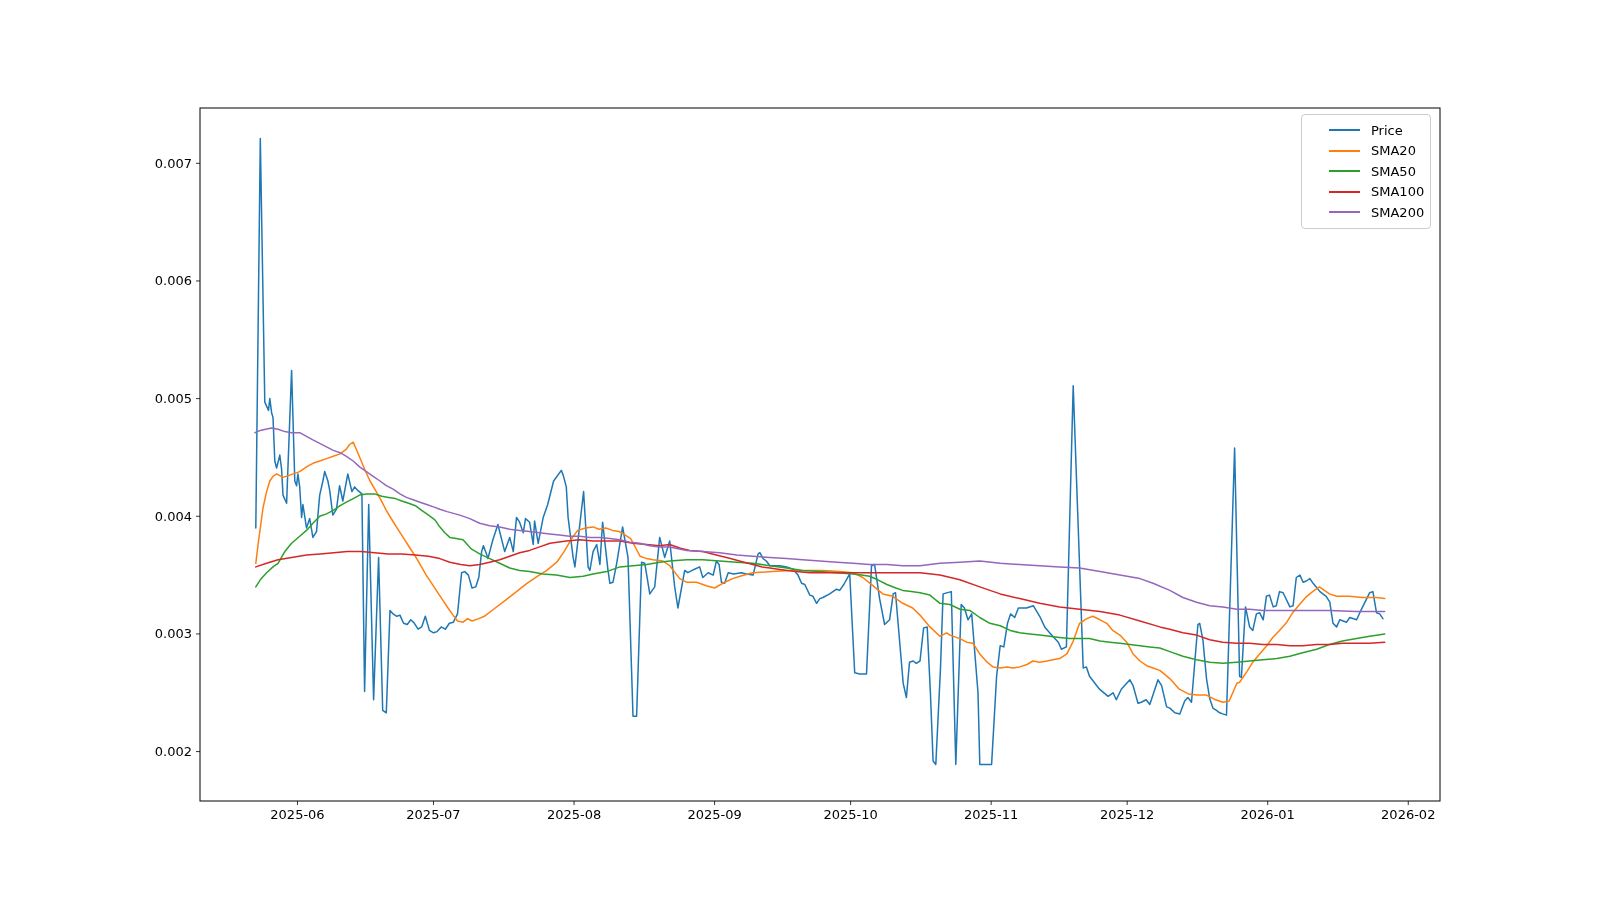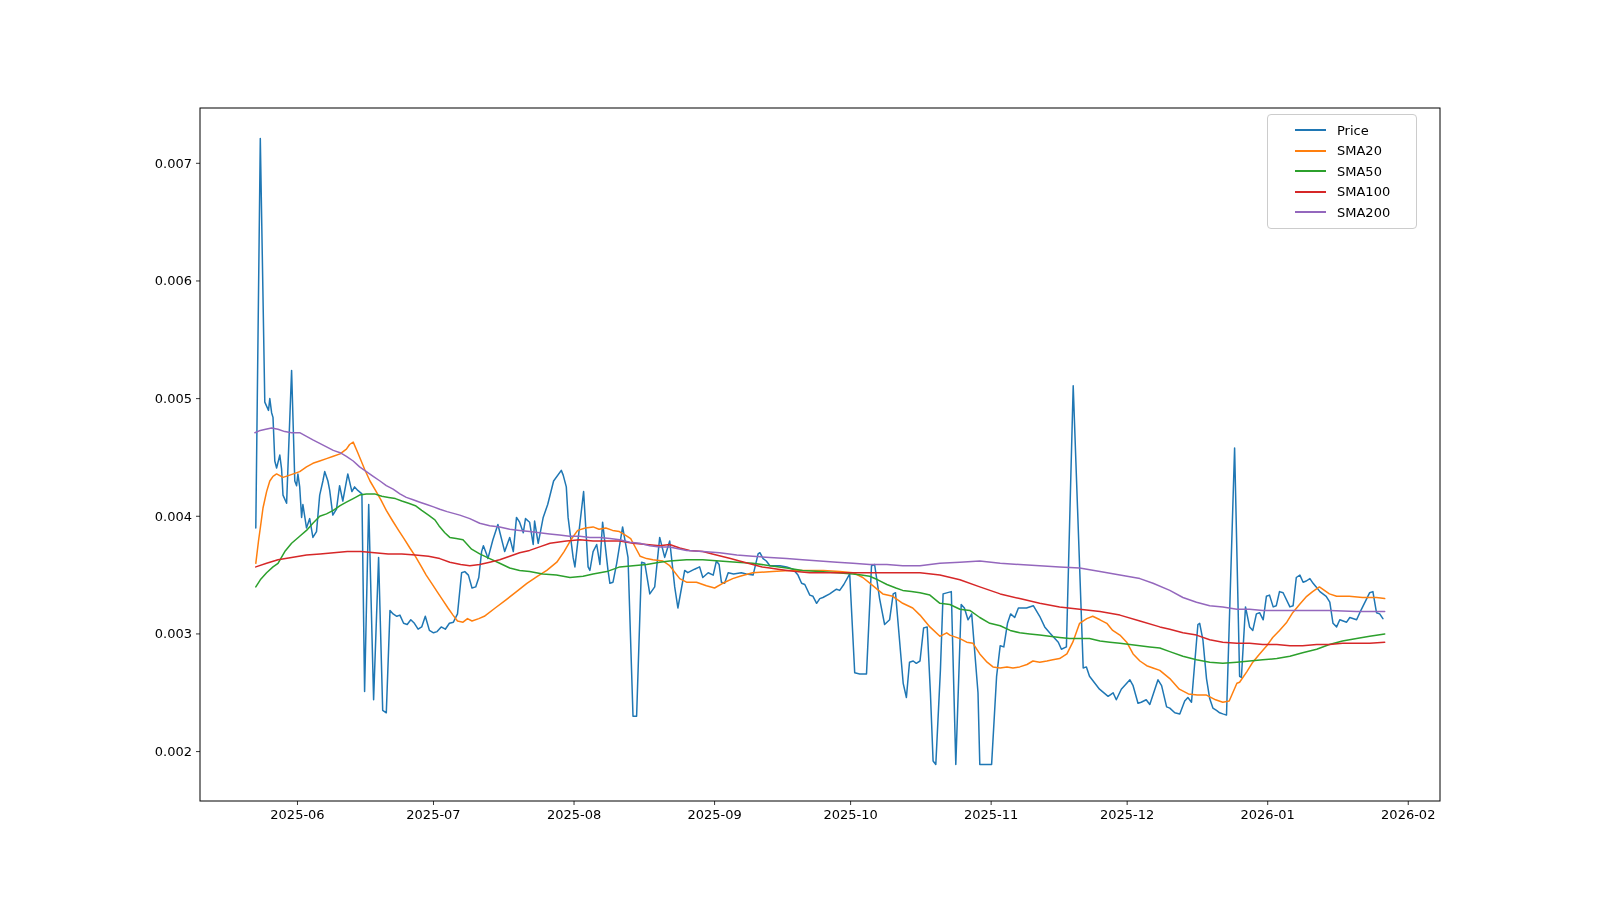--- a/index.html
+++ b/index.html
@@ -1,21 +1,21 @@
 <!DOCTYPE html>
 <html><head>
 <meta charset="utf-8">
 <style>
   html,body{margin:0;padding:0;background:#ffffff;}
   body{width:1600px;height:900px;position:relative;font-family:"DejaVu Sans","Liberation Sans",sans-serif;}
   #figure{position:absolute;left:0;top:0;width:1600px;height:900px;background:#ffffff;}
   #chart-svg{position:absolute;left:0;top:0;}
   text{font-family:"DejaVu Sans","Liberation Sans",sans-serif;font-size:13px;fill:#000000;}
   #legend{
-    position:absolute;left:1267px;top:114px;width:150px;
+    position:absolute;left:1301px;top:114px;width:130px;
     background:#ffffff;border:1px solid #cccccc;border-radius:4px;
     padding:5px 0 5px 0;box-sizing:border-box;z-index:5;
   }
   .legend-row{display:flex;align-items:center;height:20.5px;padding-left:27px;}
   .legend-swatch{width:31px;height:0;border-top-width:2px;border-top-style:solid;flex:0 0 31px;}
   .legend-label{margin-left:11px;font-size:13px;color:#000000;white-space:nowrap;}
 </style>
 </head>
 <body>
 

